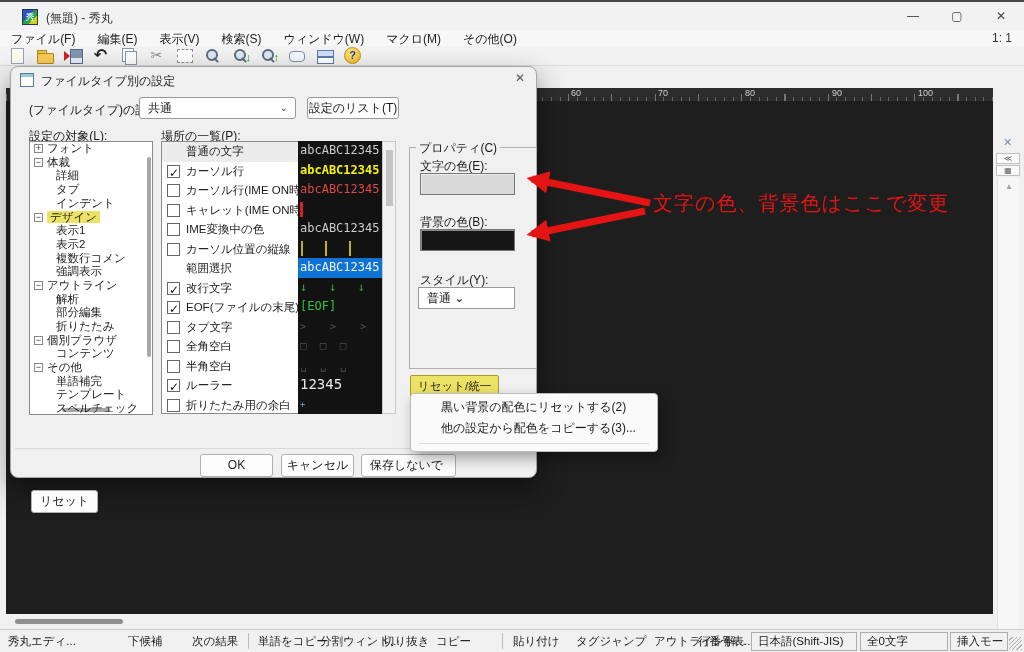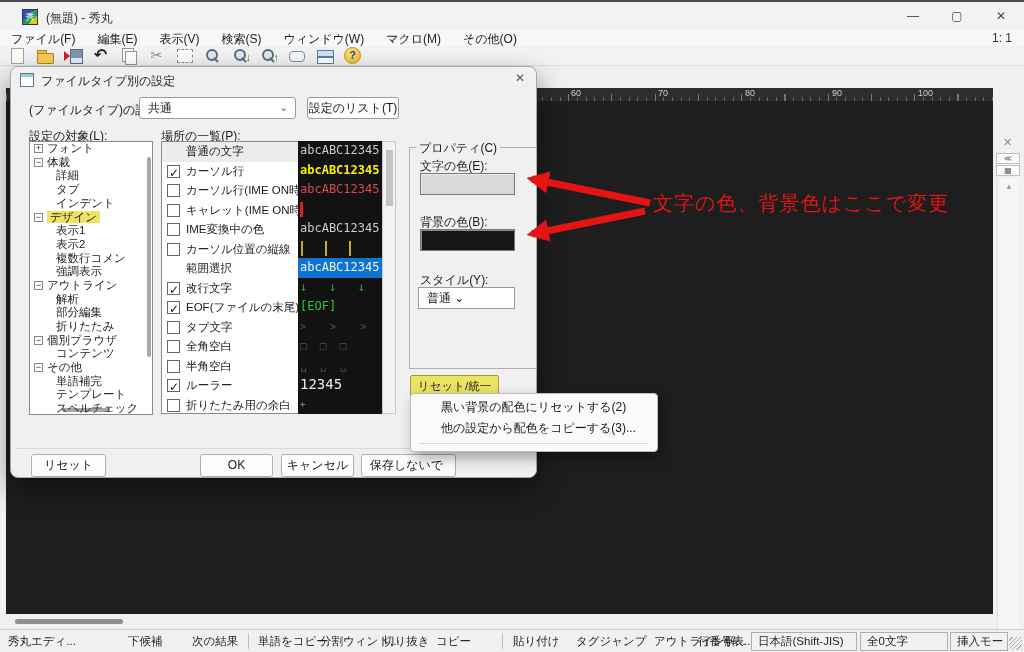--- a/index.html
+++ b/index.html
@@ -97,21 +97,21 @@
   #props { position:absolute; left:398px; top:80px; width:128px; height:222px; border:1px solid #b0b0b0; }
   #props-legend { position:absolute; left:6px; top:-8px; background:#f0f0f0; padding:0 3px; }
   .plabel { position:absolute; left:10px; }
   #tc-label { top:10px; } #bc-label { top:66px; } #st-label { top:124px; }
   .colorbtn { position:absolute; left:10px; width:95px; height:22px; border:1px solid #777; box-shadow:inset 1px 1px 0 rgba(255,255,255,.5); }
   #tc-btn { top:25px; } #bc-btn { top:81px; }
   #style-combo { left:8px; top:139px; width:97px; position:absolute; height:22px; background:#fff; border:1px solid #999; border-radius:0; line-height:20px; padding-left:8px; }
   #reset-unify { position:absolute; left:399px; top:308px; width:89px; height:22px; background:#ece264; border:1px solid #a89a28; border-radius:2px; text-align:center; line-height:20px; font-size:11.5px; }
   #dlg-sep { position:absolute; left:4px; top:381px; width:518px; height:1px; background:#d9d9d9; }
   .dbtn { position:absolute; top:387px; height:23px; background:#fdfdfd; border:1px solid #b0b0b0; border-radius:3px; text-align:center; line-height:21px; overflow:hidden; white-space:nowrap; }
-  #btn-reset { left:20px; width:75px; }
+  #btn-reset { left:20px; width:67px;margin-top:36px; }
   #btn-ok { left:189px; width:73px; }
   #btn-cancel { left:270px; width:73px; }
   #btn-save { left:350px; width:95px; text-align:left; padding-left:8px; }
 
   
   #ctxmenu { position:absolute; left:410px; top:393px; width:248px; background:#fafafa; border:1px solid #bcbcbc; border-radius:4px; box-shadow:4px 6px 14px rgba(0,0,0,.35); padding:3px 0; z-index:20; }
   .citem { position:relative; height:21px; line-height:21px; padding-left:30px; white-space:nowrap; color:#1a1a1a; }
   .citem.hl { background:#ece264; }
   .csep { height:1px; background:#d8d8d8; margin:4px 8px; }
 

